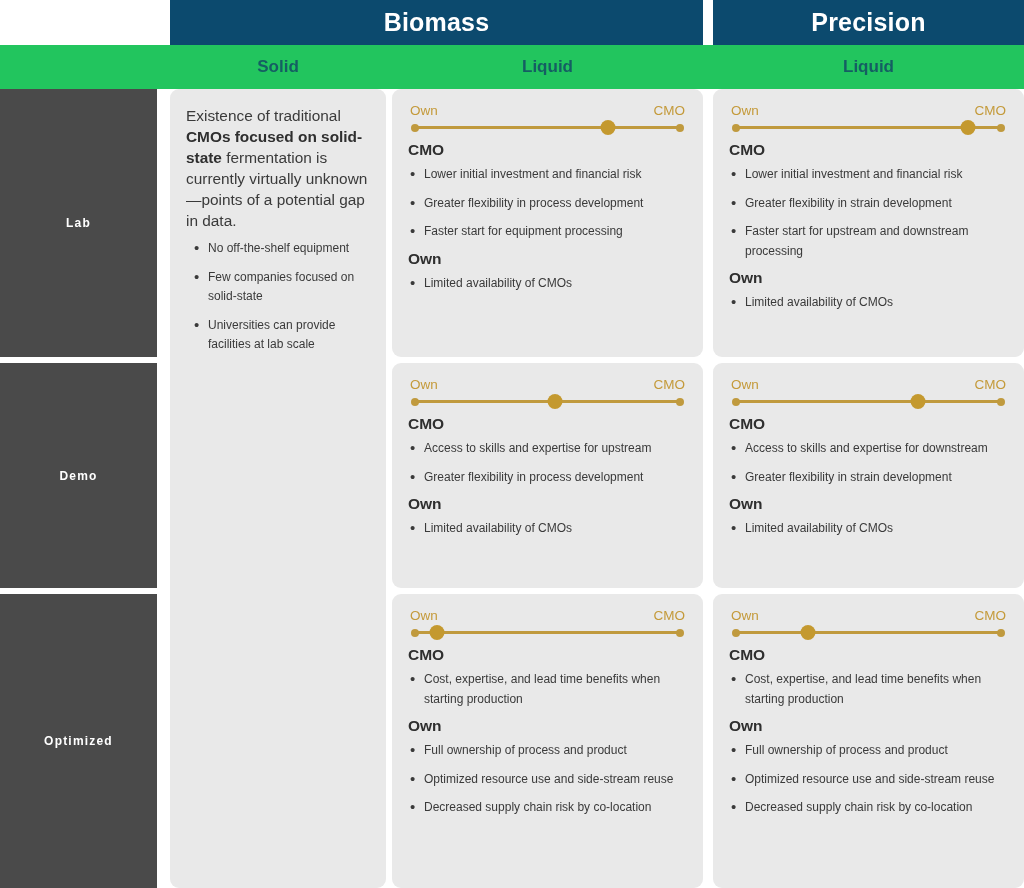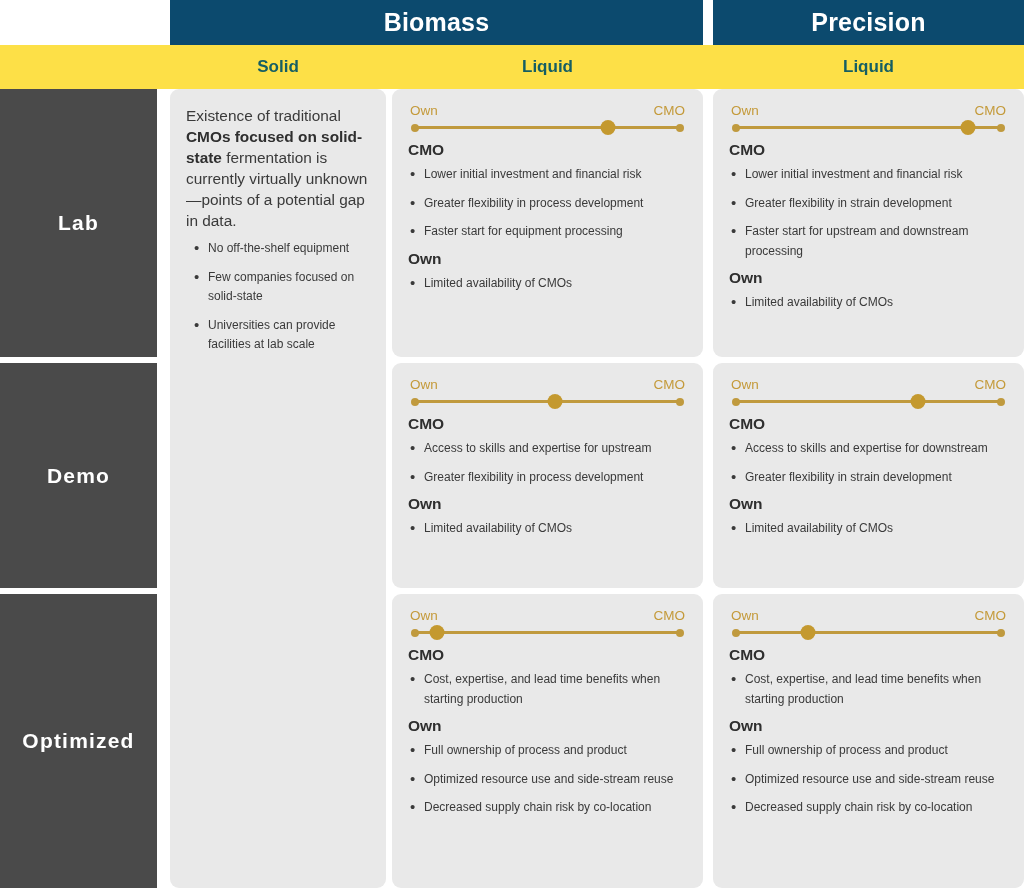--- a/index.html
+++ b/index.html
@@ -42,21 +42,21 @@
     letter-spacing: 0.2px;
   }
   .group-header.biomass { left: 170px; width: 533px; }
   .group-header.precision { left: 713px; width: 311px; }
 
   .subheader-row {
     position: absolute;
     top: 45px; left: 0;
     width: 1024px;
     height: 44px;
-    background: #fde047;
+    background: #22c55e;
   }
   .sub-header {
     position: absolute;
     top: 0;
     height: 44px;
     color: #155e63;
     font-size: 17px;
     font-weight: bold;
     display: flex;
     align-items: center;
@@ -66,21 +66,21 @@
   .sub-header.liq-bio { left: 392px; width: 311px; }
   .sub-header.liq-pre { left: 713px; width: 311px; }
 
   
   .rowlabel {
     position: absolute;
     left: 0;
     width: 157px;
     background: #4a4a4a;
     color: #ffffff;
-    font-size: 21px;
+    font-size: 12px;
     font-weight: bold;
     letter-spacing: 1.2px;
     display: flex;
     align-items: center;
     justify-content: center;
     text-align: center;
   }
 
   
   .cell {

